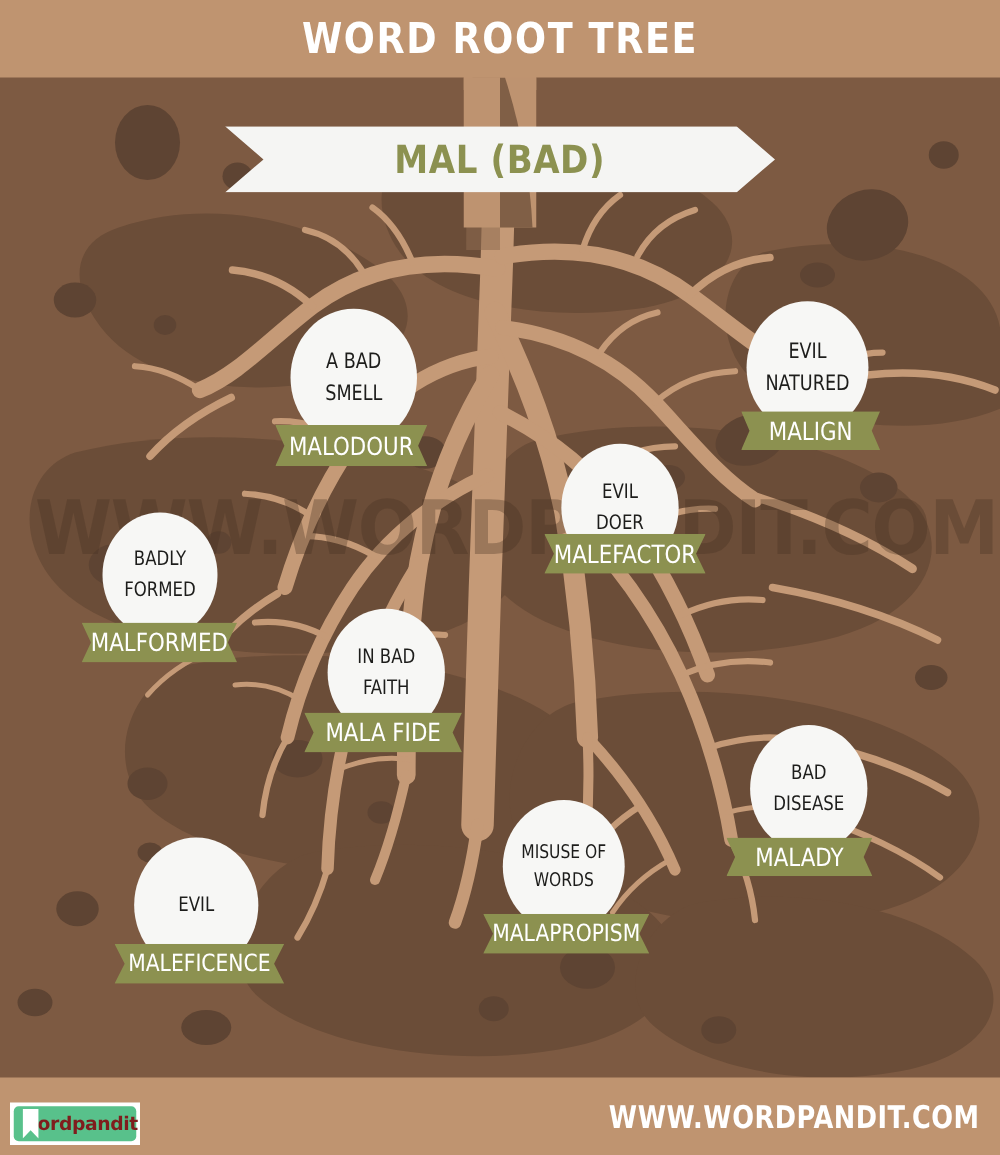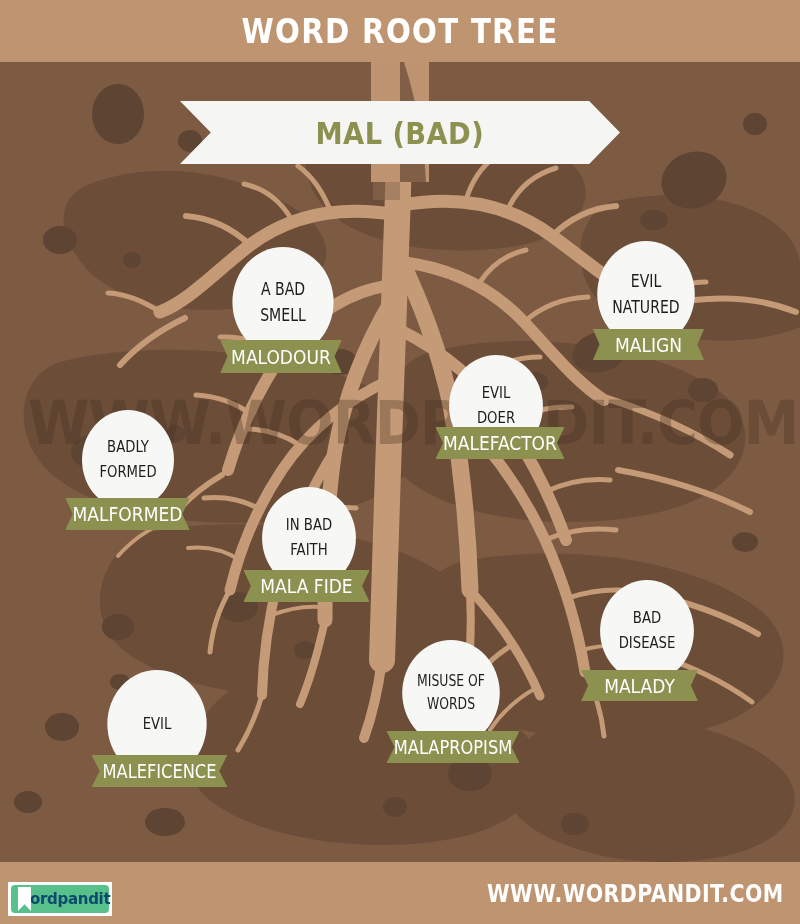--- a/index.html
+++ b/index.html
@@ -69,21 +69,21 @@
     position:relative;
     display:flex; align-items:center;
   }
   .logo-bm {
     position:absolute; left:7px; top:2px;
     width:13px; height:24px;
     background:#FFFFFF;
     clip-path:polygon(0 0,100% 0,100% 100%,50% 72%,0 100%);
   }
   .logo-text {
-    color:#0c4a6e;
+    color:#7f1d1d;
     font-family:"DejaVu Sans", sans-serif;
     font-weight:bold;
     font-size:15px;
     margin-left:19px;
     letter-spacing:-0.3px;
   }
 
   
   .watermark {
     position:absolute; left:0; top:388px; width:800px;
@@ -93,21 +93,21 @@
     font-size:60px;
     color:rgba(70,48,34,0.33);
     letter-spacing:-1px;
     transform:scaleX(0.93);
     z-index:12;
     pointer-events:none;
     white-space:nowrap;
   }
   .main-banner-in {
     position:absolute; left:180px; top:101px;
-    width:440px; height:63px;
+    width:440px; height:53px;
     background:#F5F5F3;
     clip-path:polygon(0 0, 93% 0, 100% 50%, 93% 100%, 0 100%, 7% 50%);
     display:flex; align-items:center; justify-content:center;
     z-index:36;
   }
   .main-banner-in span {
     color:#8C9150;
     font-family:"DejaVu Sans", sans-serif;
     font-weight:bold;
     font-size:31px;

